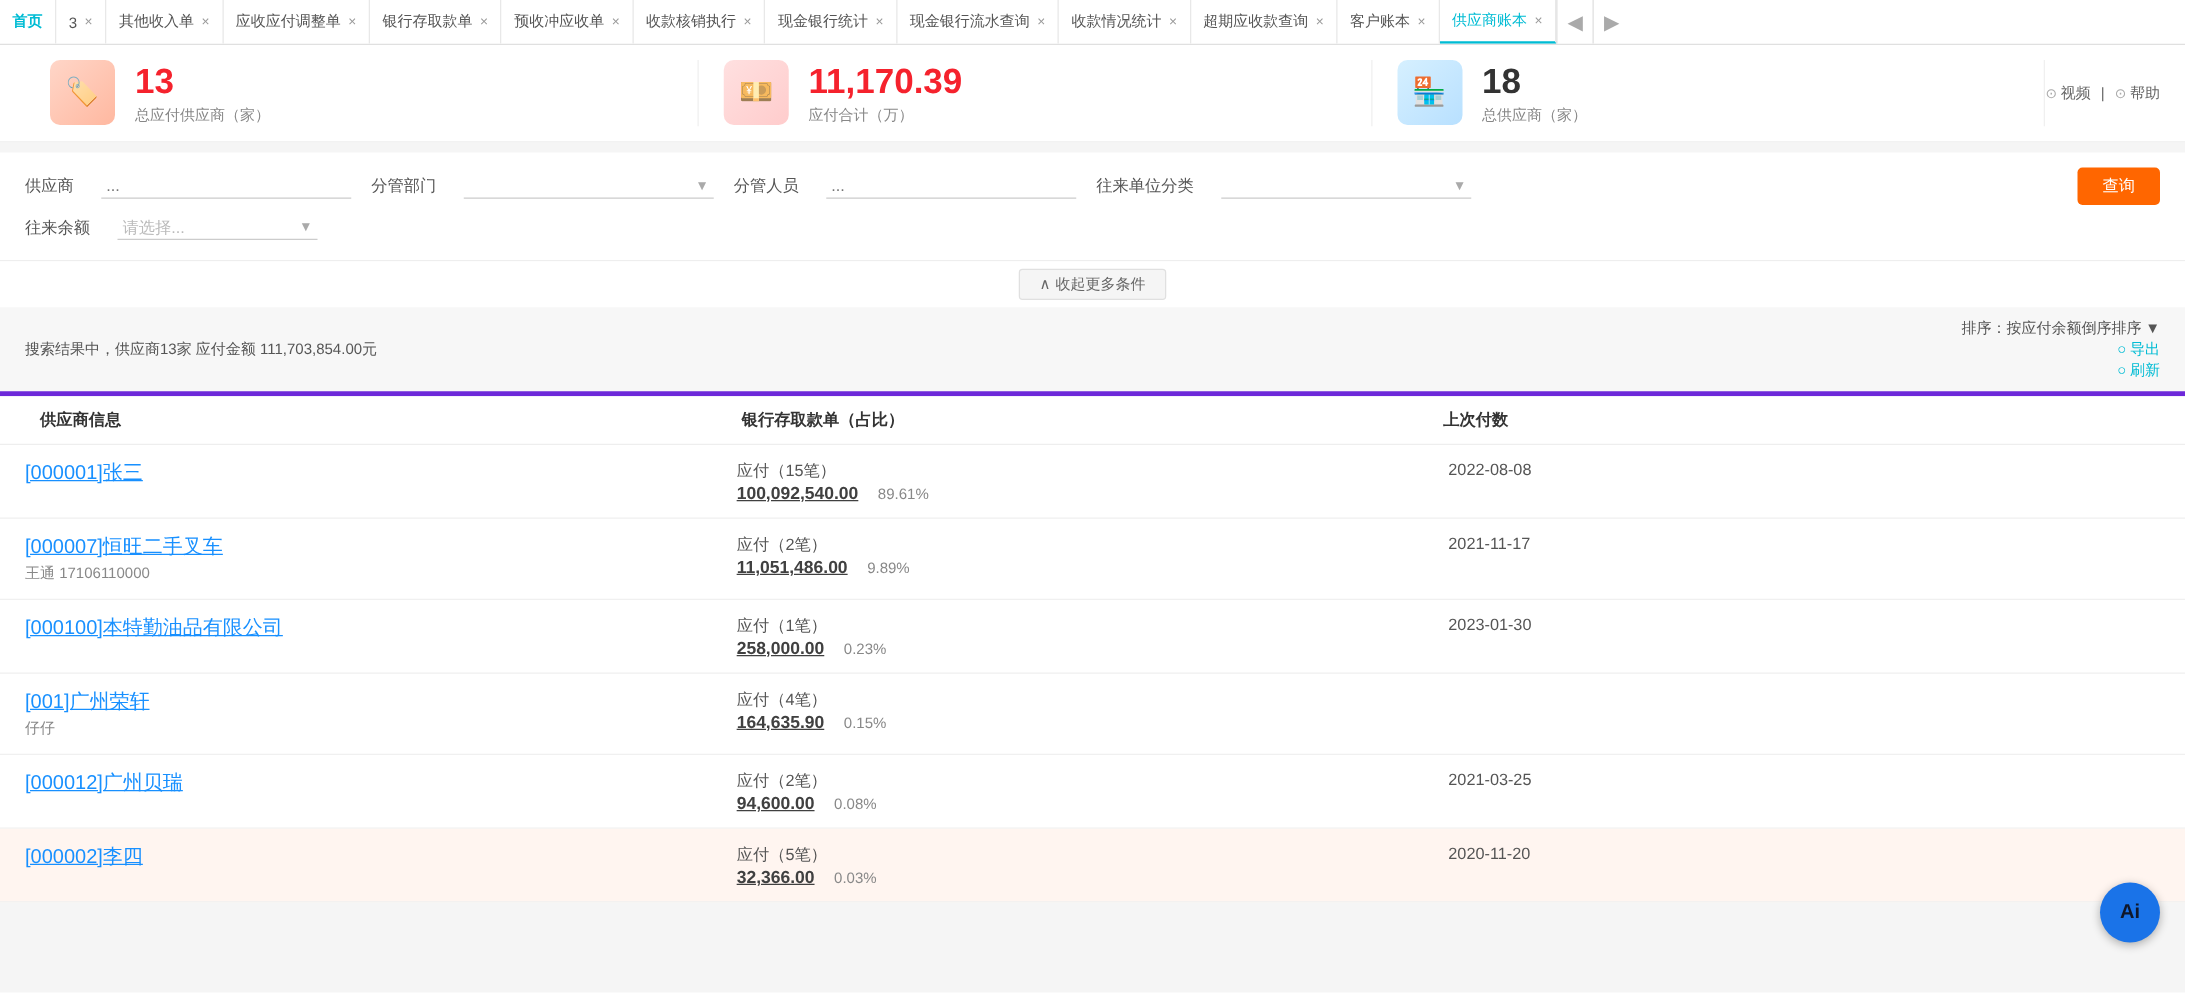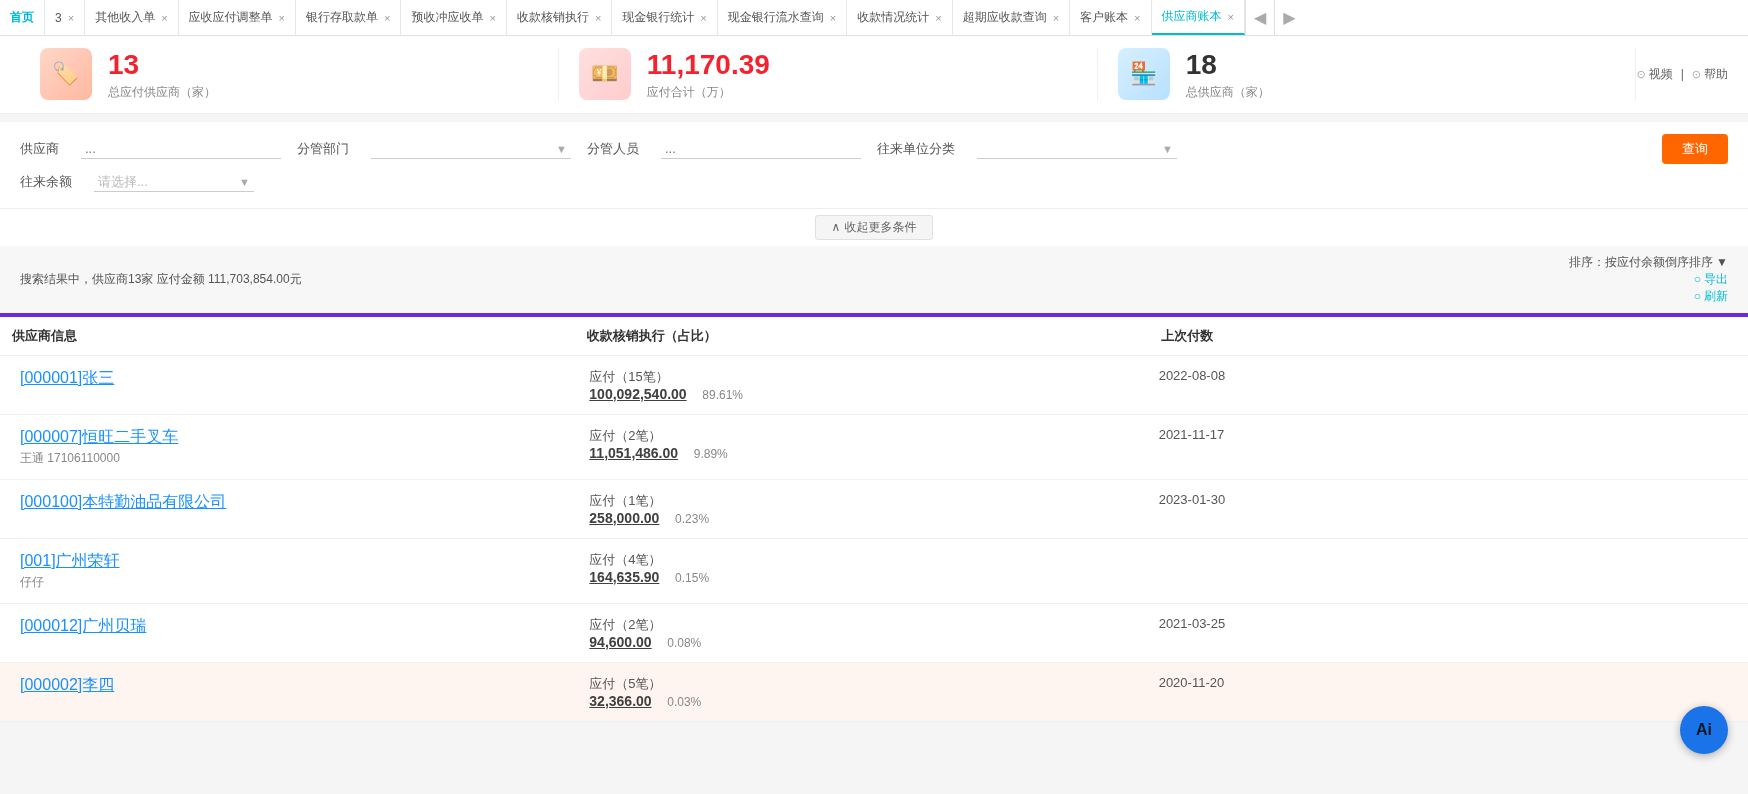--- a/index.html
+++ b/index.html
@@ -200,21 +200,21 @@
     }
 
     
     .data-table {
       background: #fff;
       width: 100%;
     }
     .table-header {
       display: grid;
       grid-template-columns: 1fr 1fr 1fr;
-      padding: 10px 12px;
+      padding: 10px 32px;
       border-bottom: 1px solid #eee;
       font-weight: bold;
       font-size: 13px;
       color: #333;
     }
     .table-row {
       display: grid;
       grid-template-columns: 1fr 1fr 1fr;
       padding: 12px 20px;
       border-bottom: 1px solid #f0f0f0;
@@ -420,21 +420,21 @@
     <div class="action-btn">
       <span style="color:#00bcd4;">○</span>
       <span>刷新</span>
     </div>
   </div>
 </div>
 
 <div class="data-table">
   <div class="table-header">
     <span>供应商信息</span>
-    <span>收款核销执行（占比）</span>
+    <span>银行存取款单（占比）</span>
     <span>上次付数</span>
   </div>
 
   <div class="table-row">
     <div>
       <div class="supplier-link">[000001]张三</div>
     </div>
     <div class="trade-info">
       <div class="trade-label">应付（15笔）</div>
       <div>

